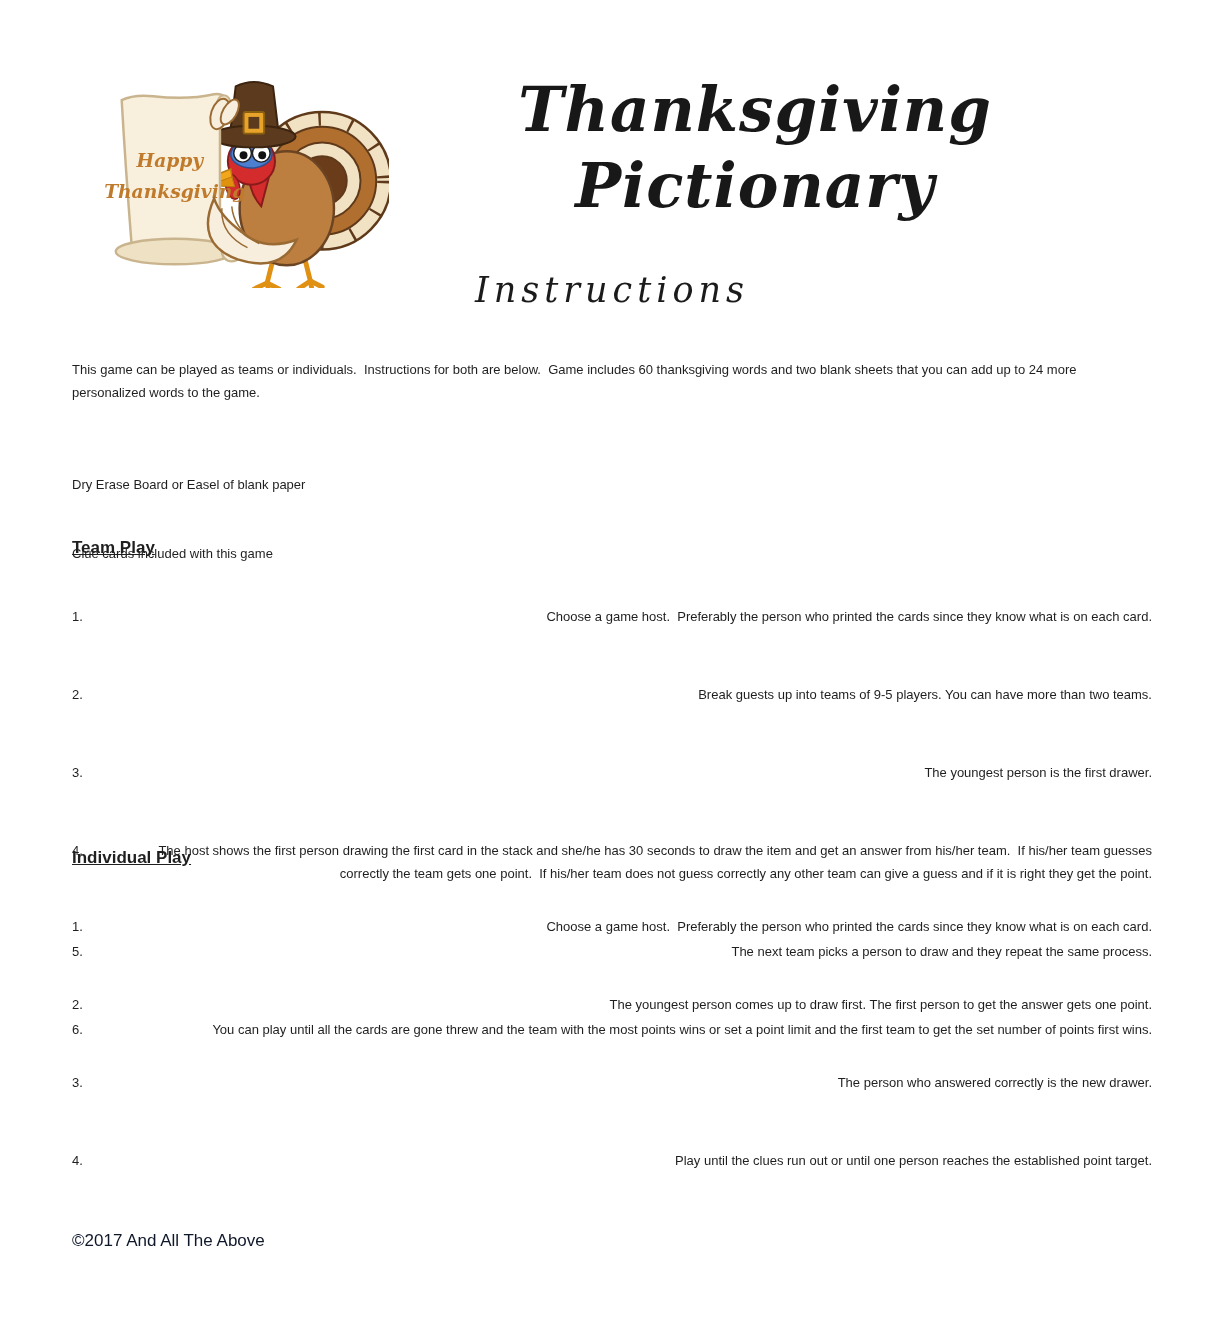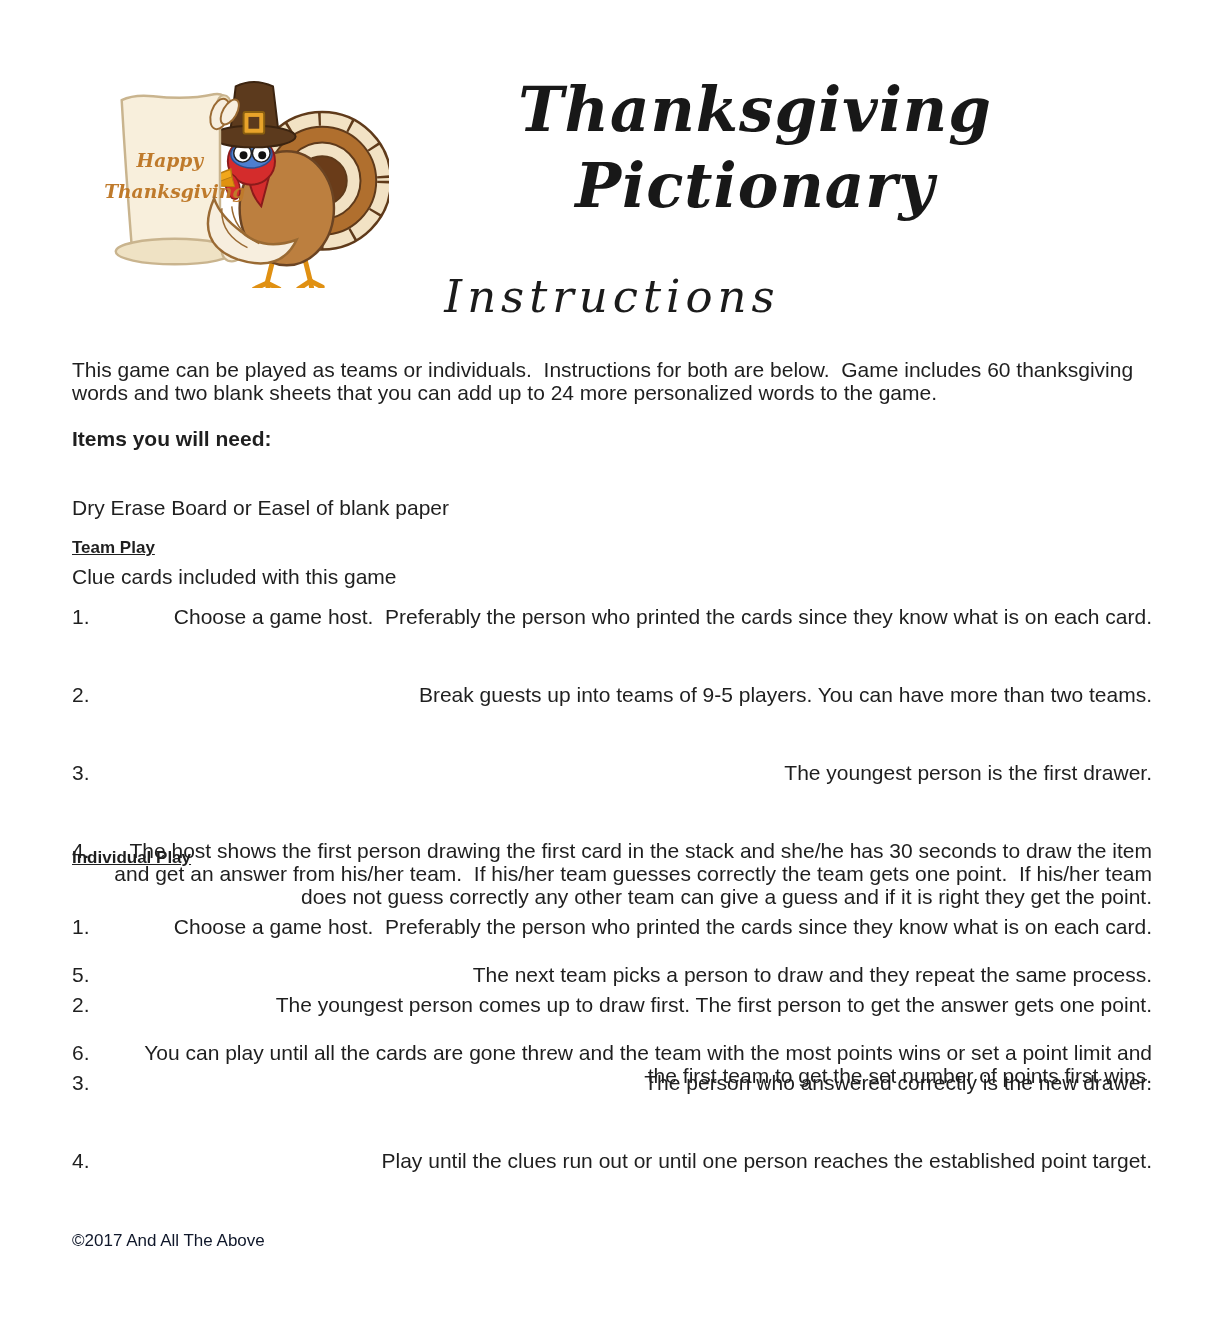--- a/index.html
+++ b/index.html
@@ -22,25 +22,25 @@
     font-style: italic; font-weight: bold;
     font-size: 61px; line-height: 76px;
     color: #181818; letter-spacing: 1px;
   }
 
   .instructions-heading {
     position: absolute; left: 0; top: 270px; width: 1224px;
     text-align: center;
     font-family: "DejaVu Serif", serif;
     font-style: italic; font-weight: normal;
-    font-size: 45px; letter-spacing: 5px;
+    font-size: 35px; letter-spacing: 5px;
     color: #1b1b1b;
   }
 
-  .bodytext { font-size: 21px; line-height: 23px; white-space: pre-wrap; }
+  .bodytext { font-size: 13px; line-height: 23px; white-space: pre-wrap; }
 
   .intro { position: absolute; left: 72px; top: 358px; width: 1080px; }
 
   .items-block { position: absolute; left: 72px; top: 427px; width: 1080px; }
   .items-heading { font-weight: bold; }
 
   .section-team { position: absolute; left: 72px; top: 536px; width: 1080px; }
   .section-individual { position: absolute; left: 72px; top: 846px; width: 1080px; }
   .section-heading { font-weight: bold; text-decoration: underline; font-size: 17px; line-height: 23px; }
 
@@ -135,21 +135,20 @@
   <h1 class="title">
     <span>Thanksgiving</span><br>
     <span>Pictionary</span>
   </h1>
 
   <h2 class="instructions-heading">Instructions</h2>
 
   <p class="intro bodytext">This game can be played as teams or individuals.  Instructions for both are below.  Game includes 60 thanksgiving words and two blank sheets that you can add up to 24 more personalized words to the game.</p>
 
   <div class="items-block">
-    <div class="items-heading bodytext">Items you will need:</div>
     <div class="bodytext">
       <div>Dry Erase Board or Easel of blank paper</div>
       <div>Clue cards included with this game</div>
     </div>
   </div>
 
   <div class="section-team">
     <div class="section-heading">Team Play</div>
     <ol class="steps bodytext">
       <li>Choose a game host.  Preferably the person who printed the cards since they know what is on each card.</li>

